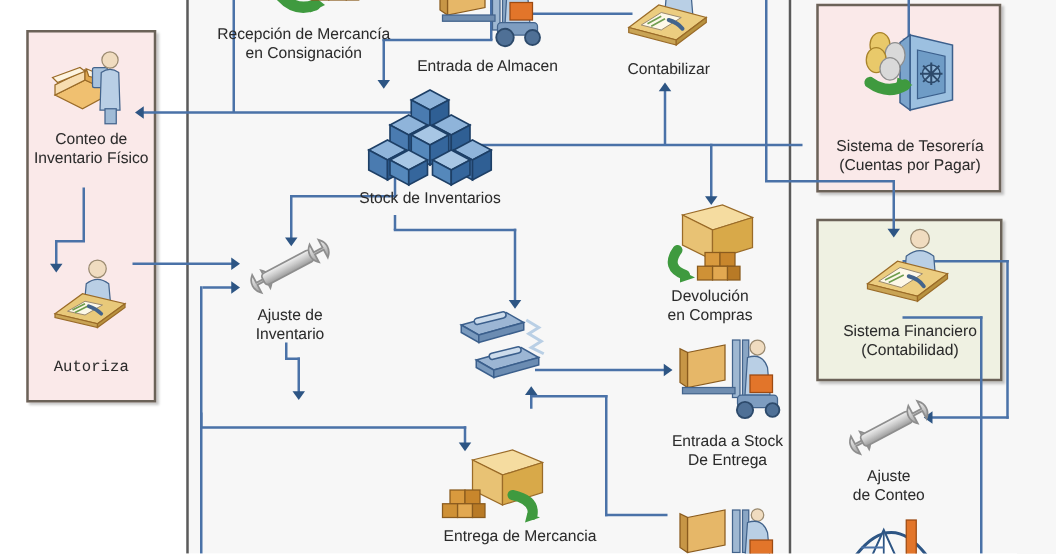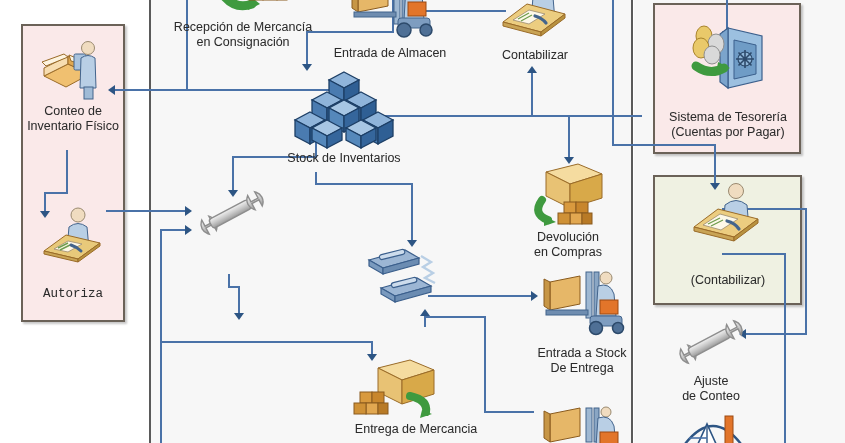--- a/index.html
+++ b/index.html
@@ -280,20 +280,24 @@
             <stop offset="0.5" stop-color="#c9c9c9"></stop>
             <stop offset="1" stop-color="#9b9b9b"></stop>
           </linearGradient>
         </defs>
         <g transform="rotate(-28 43 31)">
           <path d="M12 24 a10 10 0 0 0 0 14 l1 1 v-7 h8 v7 l1 -1 a10 10 0 0 0 0 -14 l-1 -1 v7 h-8 v-7 z" fill="url(#wg1)" stroke="#8e8e8e" stroke-width="1.4"></path>
           <rect x="19" y="26" width="44" height="10" rx="3" fill="url(#wg1)" stroke="#8e8e8e" stroke-width="1.4"></rect>
           <path d="M74 24 a10 10 0 0 1 0 14 l-1 1 v-7 h-8 v7 l-1 -1 a10 10 0 0 1 0 -14 l1 -1 v7 h8 v-7 z" fill="url(#wg1)" stroke="#8e8e8e" stroke-width="1.4"></path>
         </g>
       </svg>
+    </span>
+    <span class="cap" style="top:63px;">
+      <span>Ajuste de</span><br>
+      <span>Inventario</span>
     </span>
   </div>
 
 
   <div class="node" style="left:355px;top:244px;width:120px;height:100px;">
     <span class="ico" style="top:0;left:47%;">
       <svg class="icon" width="104" height="68" viewBox="0 0 104 68">
         <g stroke="#3b5f8c" stroke-width="1.2">
           <polygon points="10,16 46,6 60,14 24,24" fill="#9cb6d4"></polygon>
           <polygon points="10,16 24,24 24,30 10,22" fill="#7a9abe"></polygon>
@@ -415,22 +419,22 @@
         <path d="M37 24 q11 -9 22 0 l2 24 h-26 z" fill="#b9cfe5" stroke="#43648c" stroke-width="1"></path>
         <polygon points="6,46 30,28 70,38 46,56" fill="#eccd80" stroke="#9a6b28" stroke-width="1"></polygon>
         <polygon points="6,46 6,50 46,60 46,56" fill="#c9a455" stroke="#9a6b28" stroke-width="1"></polygon>
         <polygon points="46,56 46,60 70,42 70,38" fill="#b8923f" stroke="#9a6b28" stroke-width="1"></polygon>
         <polygon points="15,44 32,33 50,38 33,49" fill="#fdf8e8" stroke="#9a8a70" stroke-width="0.8"></polygon>
         <path d="M20 43 l12 -6 M23 45 l12 -6" stroke="#6f9d4e" stroke-width="1.3" fill="none"></path>
         <path d="M39 40 q8 2 12 8" stroke="#43648c" stroke-width="3.2" fill="none" stroke-linecap="round"></path>
       </svg>
     </span>
     <span class="cap" style="top:77px;">
-      <br>
-      <span>(Contabilizar)</span>
+      <span>Sistema Financiero</span><br>
+      <span>(Contabilidad)</span>
     </span>
   </div>
 
   <div class="node" style="left:668px;top:312px;width:86px;height:106px;">
     <span class="ico" style="top:0;">
       <svg class="icon" width="86" height="60" viewBox="0 0 86 60">
         <defs>
           <linearGradient id="wg2" x1="0" y1="0" x2="0" y2="1">
             <stop offset="0" stop-color="#f1f1f1"></stop>
             <stop offset="0.5" stop-color="#c9c9c9"></stop>

